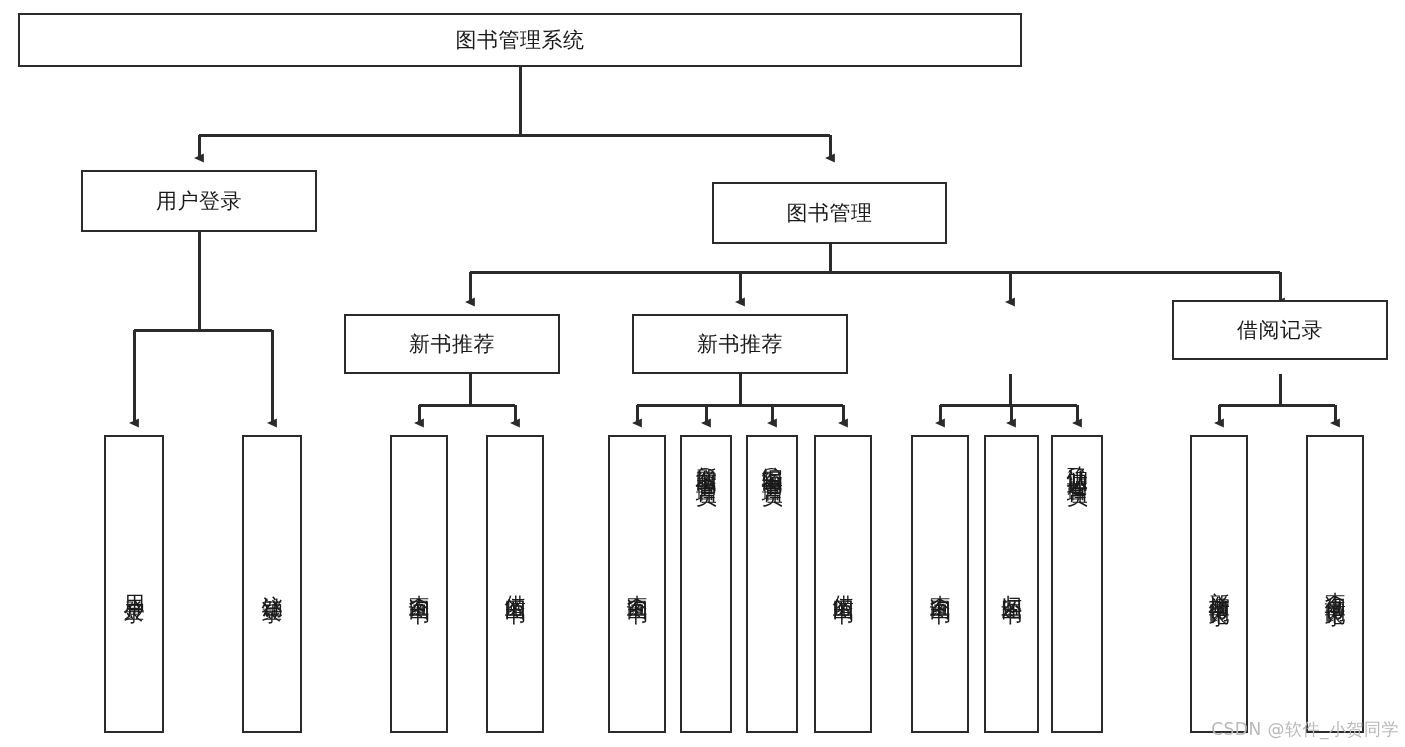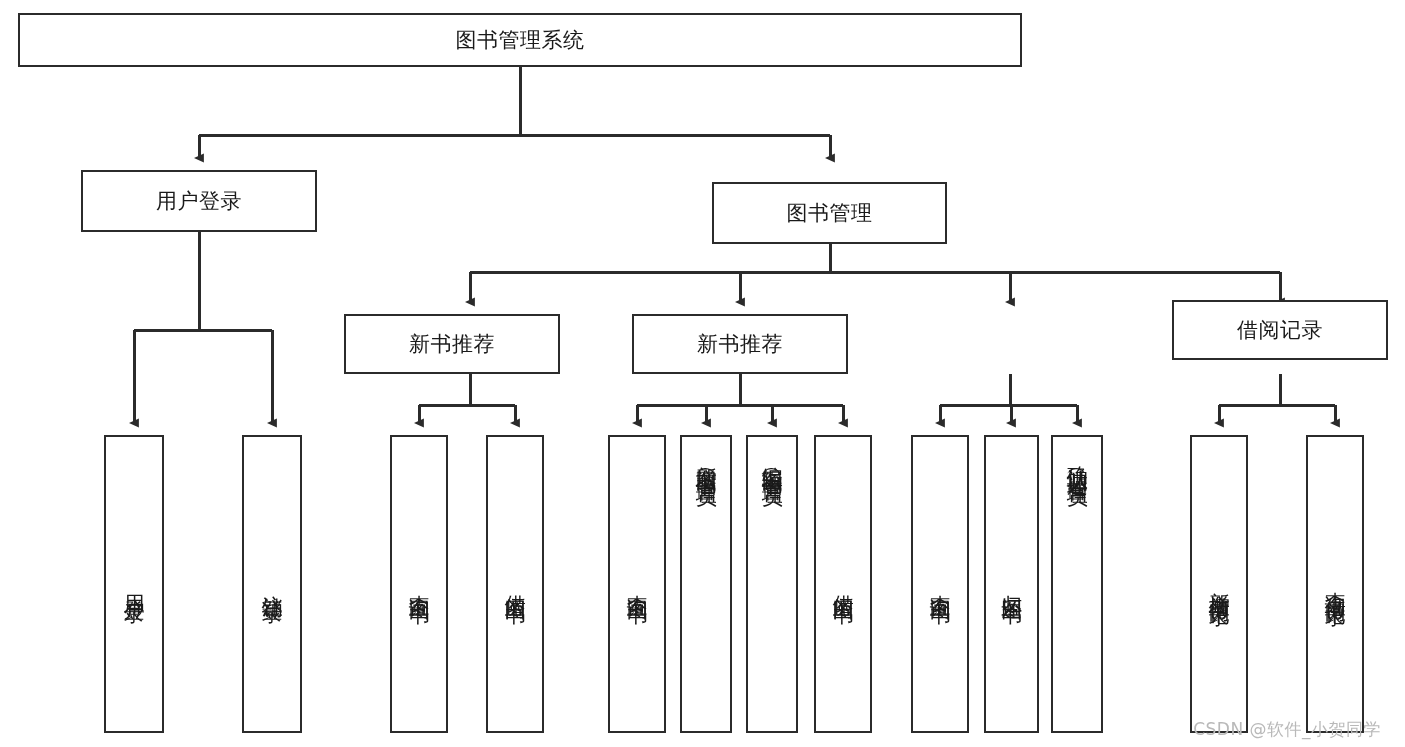--- a/index.html
+++ b/index.html
@@ -51,21 +51,21 @@
   .node.vertical {
     align-items: flex-start;
     padding-top: 12px;
   }
   .node.leaf-center {
     align-items: center;
     padding-top: 0;
   }
   .watermark {
     position: absolute;
-    right: 24px;
+    right: 6px;
     bottom: 6px;
     font-size: 17px;
     color: #b9b9b9;
     white-space: nowrap;
     letter-spacing: 0.5px;
   }
 </style>
 </head>
 <body>
 

